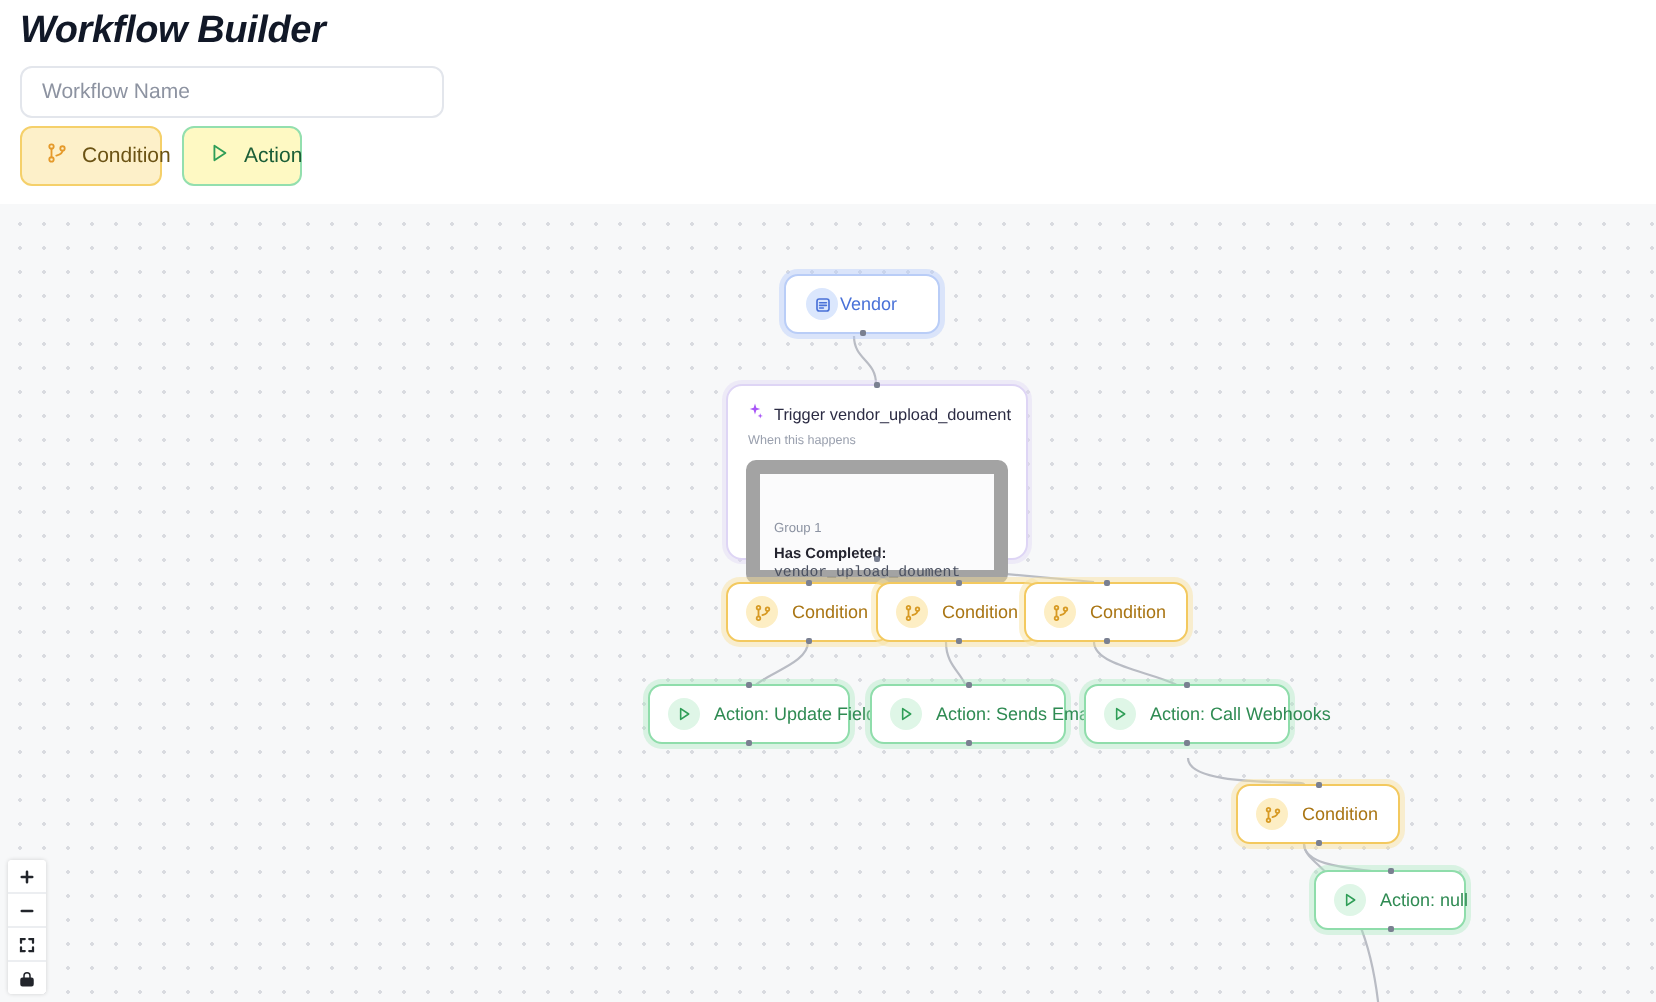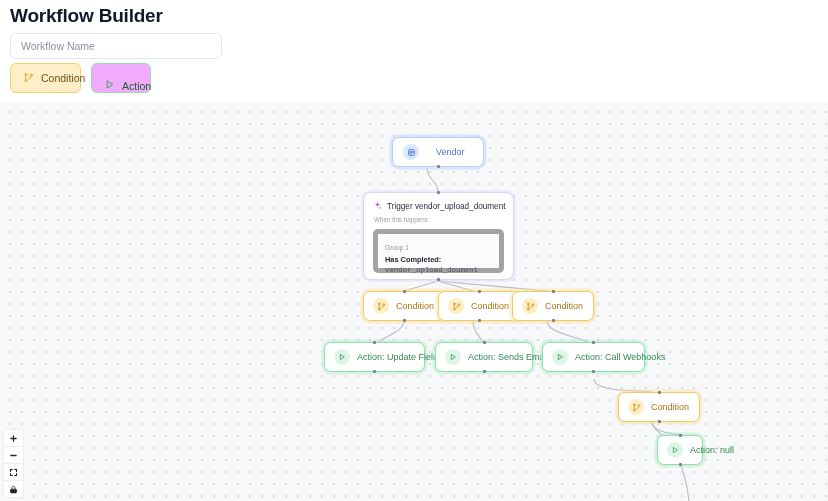--- a/index.html
+++ b/index.html
@@ -28,20 +28,21 @@
   }
   #page-title {
     position: absolute;
     left: 10px;
     top: 4px;
     font-size: 19px;
     font-weight: bold;
     letter-spacing: -0.2px;
     color: #111827;
     line-height: 24px;
+    font-style: italic;
   }
   #workflow-name-input {
     position: absolute;
     left: 10px;
     top: 33px;
     width: 212px;
     height: 26px;
     box-sizing: border-box;
     border: 1px solid #e3e6ec;
     border-radius: 6px;
@@ -71,24 +72,23 @@
   #palette-condition {
     left: 10px;
     width: 71px;
     background: #fdf0c9;
     border: 1px solid #f5d06a;
     color: #6b5314;
   }
   #palette-action {
     left: 91px;
     width: 60px;
-    background: #f0abfc;
+    background: #fef9c3;
     border: 1px solid #93dfae;
     color: #1b5e37;
-    align-items: flex-end;
   }
   .palette-btn .lbl { white-space: nowrap; }
 
   
   #canvas {
     position: absolute;
     left: 0; top: 102px;
     width: 828px;
     height: 399px;
     background-color: #f7f8f9;
@@ -122,25 +122,25 @@
     display: flex;
     align-items: center;
     justify-content: center;
     flex: 0 0 auto;
   }
   .node .node-label { white-space: nowrap; }
 
   
   #node-vendor {
     left: 392px; top: 35px;
-    width: 92px; height: 30px;
+    width: 78px; height: 30px;
     border: 1px solid #b9cdf7;
     box-shadow: 0 0 0 2.5px rgba(181,205,250,0.45);
     padding: 0 10px;
-    gap: 17px;
+    gap: 1px;
   }
   #node-vendor .icon-wrap { background: #dbe7fd; }
   #node-vendor .node-label { color: #4a72d8; font-size: 9px; }
 
   
   #node-trigger {
     left: 363px; top: 90px;
     width: 151px; height: 88px;
     border: 1px solid #ded5f5;
     border-radius: 8px;
@@ -157,24 +157,24 @@
     color: #2c2c44;
     white-space: nowrap;
     text-align: right;
   }
   #node-trigger .trig-sub {
     font-size: 6.3px;
     color: #9aa0ae;
     margin: 0 0 6px 1px;
   }
   #node-trigger .trig-box {
-    border: 5px solid #a3a3a3;
+    border: 7px solid #a3a3a3;
     border-radius: 5px;
     background: #fbfbfc;
-    padding: 10px 7px;
+    padding: 24px 7px;
     height: 44px;
     box-sizing: border-box;
   }
   #node-trigger .grp { font-size: 6.6px; color: #8c93a2; margin-bottom: 3px; }
   #node-trigger .cond-key { font-size: 7.4px; font-weight: bold; color: #24242f; line-height: 11px; }
   #node-trigger .cond-val { font-size: 7.4px; color: #4b5160; line-height: 11px; font-family: Liberation Mono, monospace; }
 
   
   .node-condition {
     width: 82px; height: 30px;
@@ -405,21 +405,21 @@
           <circle cx="18" cy="7" r="2.4"></circle>
         <path d="M6 7.4v9.2"></path>
           <path d="M18 9.4c0 4-4 4.6-6.8 5.4"></path>
       </svg>
     </span>
     <span class="node-label">Condition</span>
     <span class="handle top"></span>
     <span class="handle bottom"></span>
   </div>
 
-  <div class="node node-action" style="left:657px; top:333px; width:46px;">
+  <div class="node node-action" style="left:657px; top:333px; width:76px;">
     <span class="icon-wrap">
       <svg width="8" height="8" viewBox="0 0 24 24" fill="none" stroke="#2f9e57" stroke-width="2.4" stroke-linejoin="round">
         <path d="M7 4l12 8-12 8z"></path>
       </svg>
     </span>
     <span class="node-label">Action: null</span>
     <span class="handle top"></span>
     <span class="handle bottom"></span>
   </div>
 

